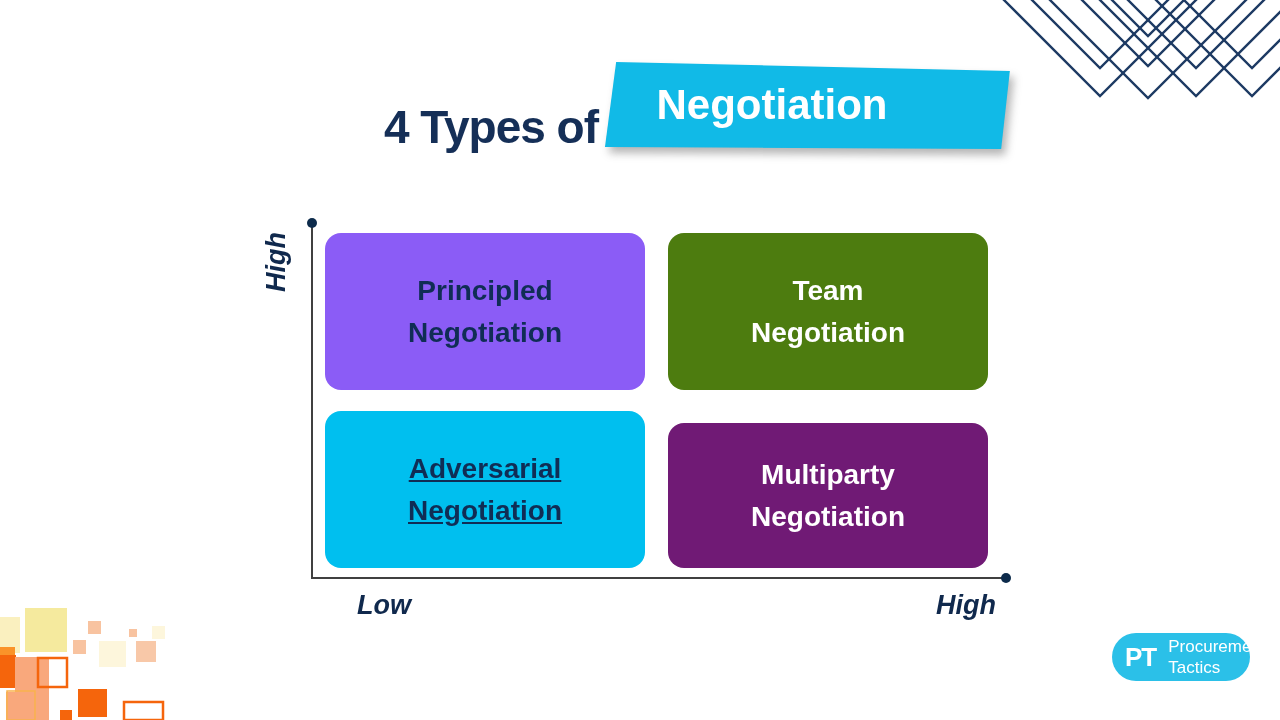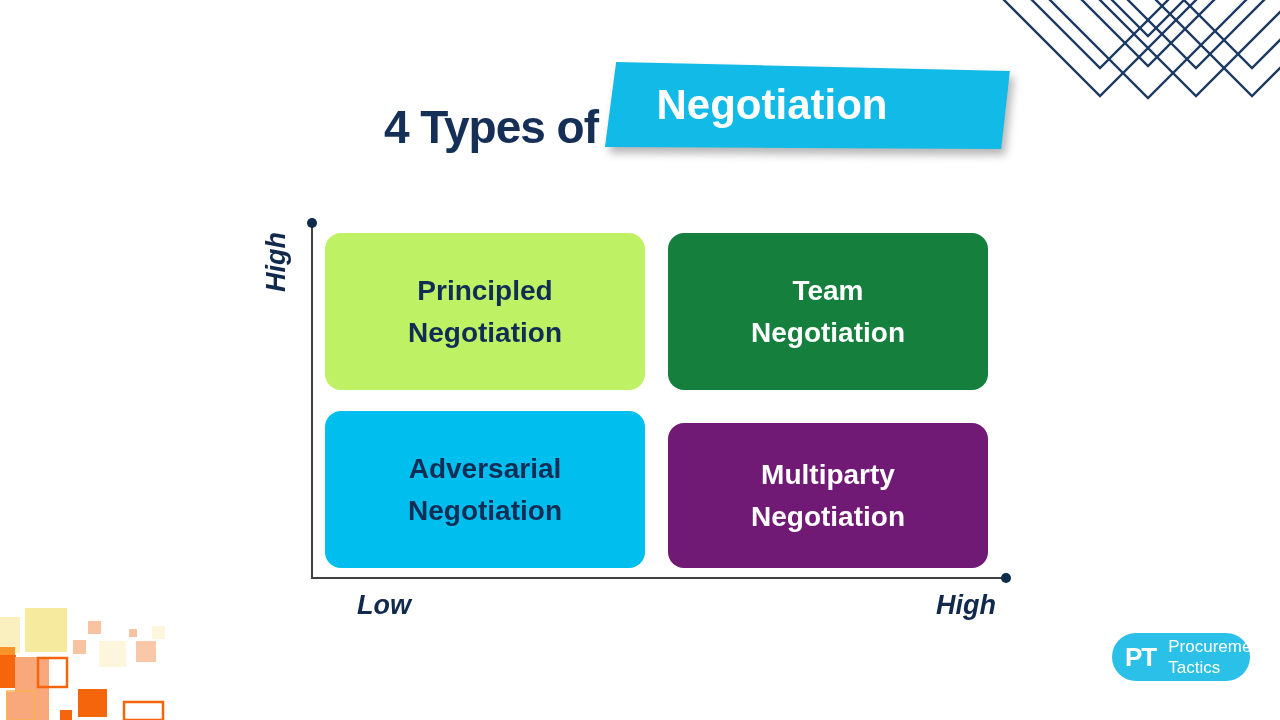--- a/index.html
+++ b/index.html
@@ -34,23 +34,23 @@
     grid-template-rows: 157px 157px;
     column-gap: 23px; row-gap: 21px;
   }
   .quad {
     border-radius: 16px;
     display: flex; flex-direction: column;
     align-items: center; justify-content: center;
     font-size: 28px; font-weight: bold; line-height: 1.5;
     text-align: center;
   }
-  .quad-principled  { background: #bef264; color: #102d55; }
-  .quad-team        { background: #15803d; color: #ffffff; }
-  .quad-adversarial { background: #00bfef; color: #102d55; }
+  .quad-principled  { background: #8b5cf6; color: #102d55; }
+  .quad-team        { background: #4d7c0f; color: #ffffff; }
+  .quad-adversarial { background: #00bfef; color: #102d55; text-decoration: underline; }
   .quad-multiparty  { background: #701a75; color: #ffffff; margin-top: 12px; }
 
   
   .y-axis-line { position: absolute; left: 311px; top: 222px; width: 2px; height: 356px; background: #404040; }
   .x-axis-line { position: absolute; left: 311px; top: 577px; width: 696px; height: 2px; background: #404040; }
   .axis-dot { position: absolute; width: 10px; height: 10px; border-radius: 50%; background: #0d2b4b; }
   .dot-top   { left: 307px; top: 218px; }
   .dot-right { left: 1001px; top: 573px; }
   .axis-label {
     position: absolute; font-size: 27px; font-weight: bold; font-style: italic;

